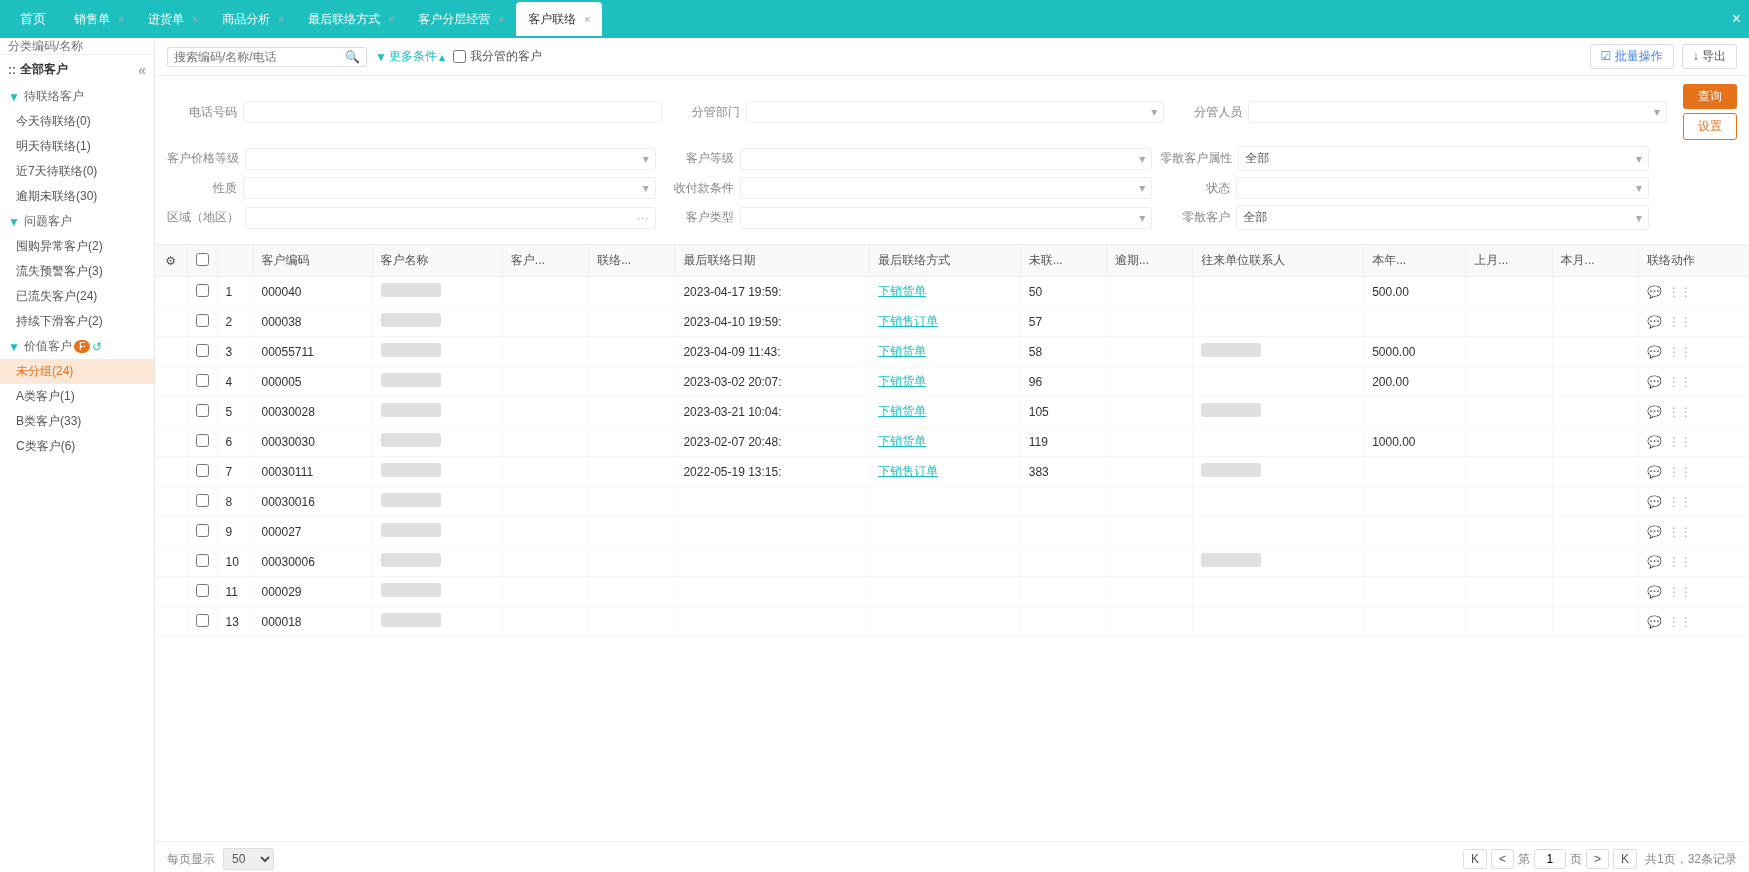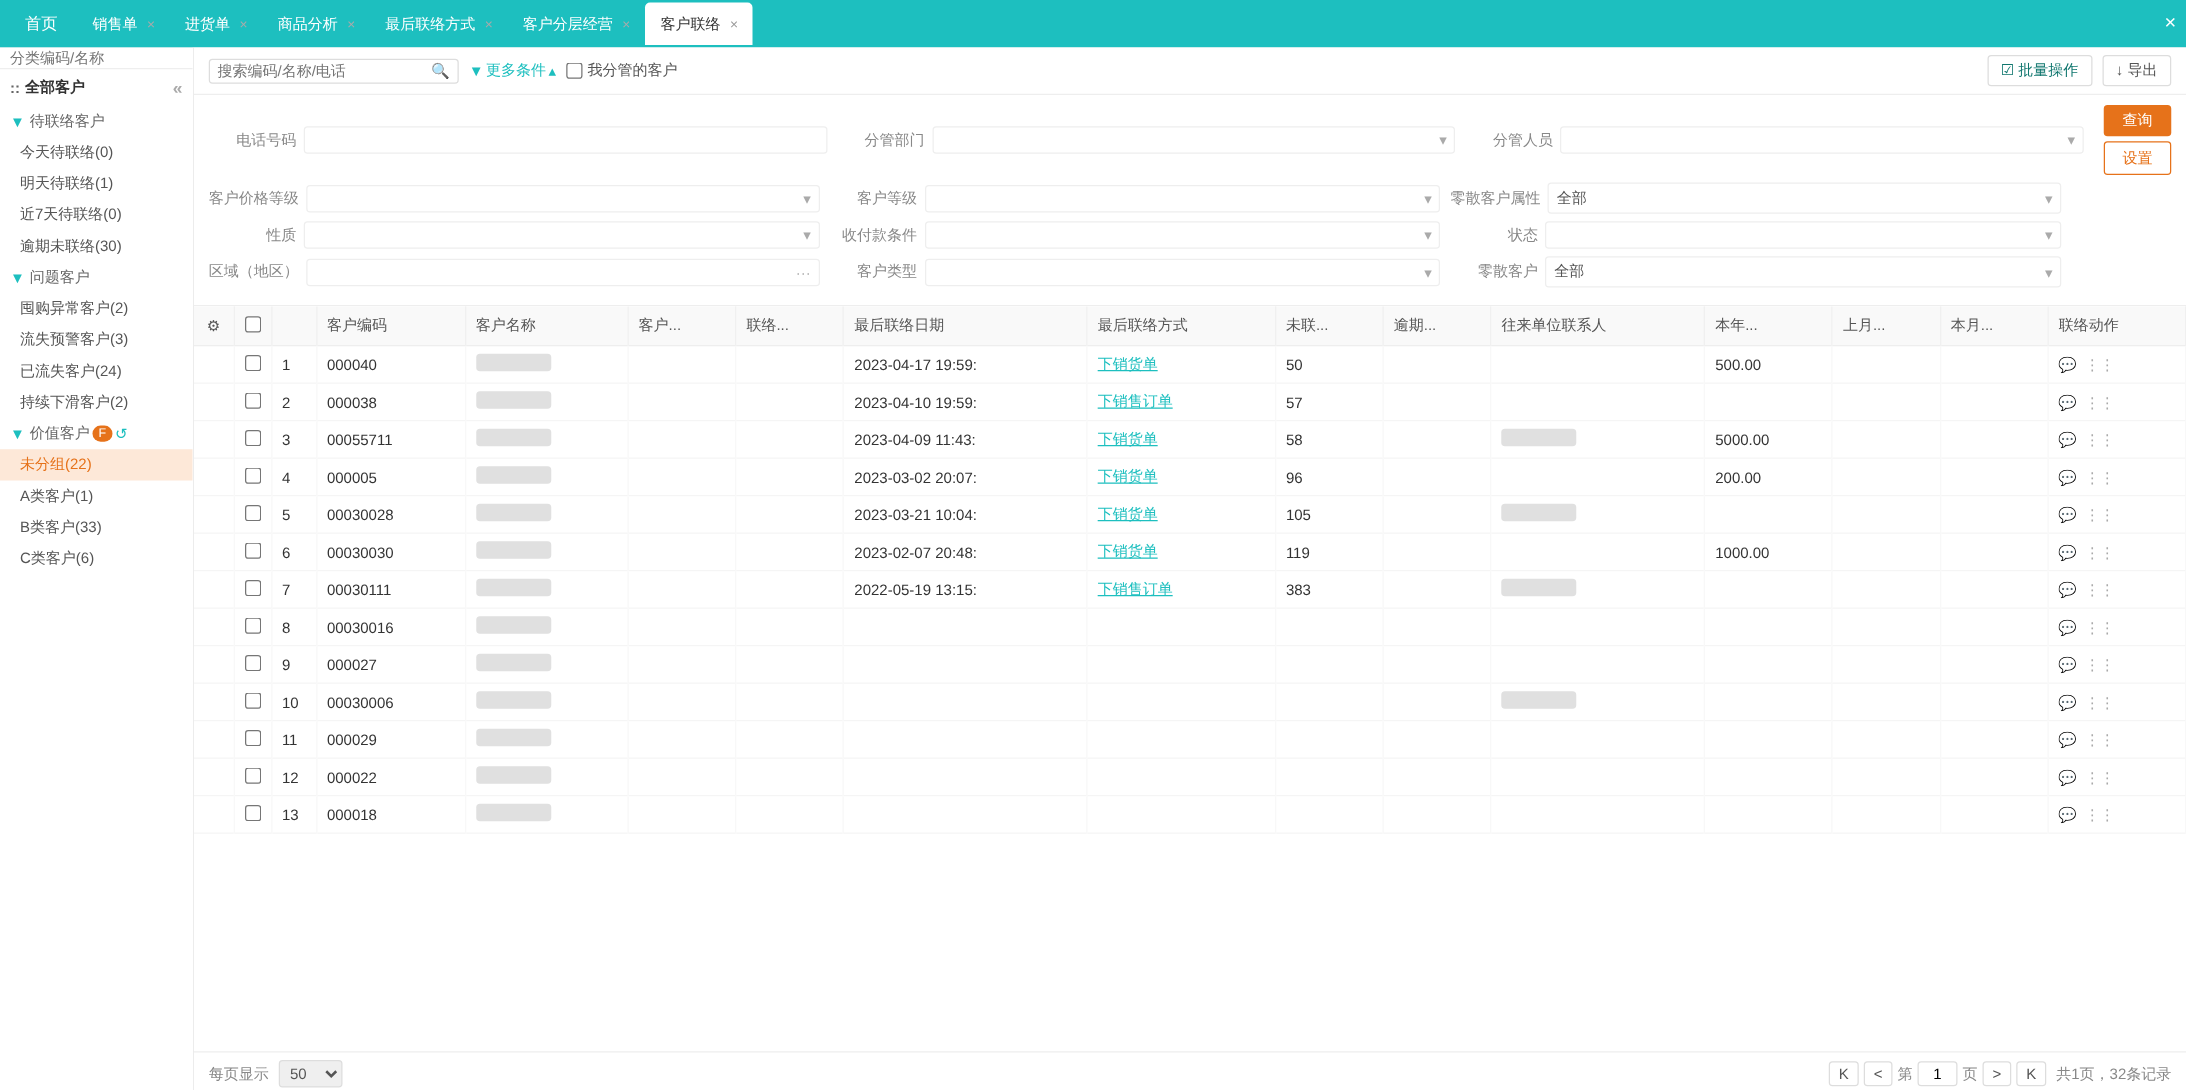--- a/index.html
+++ b/index.html
@@ -131,21 +131,21 @@
       border: 1px solid #ddd;
       border-radius: 3px;
       padding: 2px 6px;
       width: 200px;
     }
     .filter-search-box input { border: none; outline: none; width: 100%; font-size: 12px; color: #999; }
     .filter-search-box .search-icon { color: #ccc; }
     .filter-more { color: #1dbfbf; cursor: pointer; display: flex; align-items: center; gap: 2px; }
     .filter-checkbox { display: flex; align-items: center; gap: 4px; color: #555; cursor: pointer; }
     .right-actions { margin-left: auto; display: flex; gap: 8px; }
-    .btn-batch { background: white; border: 1px solid #ddd; padding: 3px 10px; border-radius: 3px; cursor: pointer; color: #0f766e; }
+    .btn-batch { background: white; border: 1px solid #ddd; padding: 3px 10px; border-radius: 3px; cursor: pointer; color: #3b82f6; }
     .btn-export { background: white; border: 1px solid #ddd; padding: 3px 10px; border-radius: 3px; cursor: pointer; color: #555; }
 
     
     .adv-filter {
       background: white;
       border-bottom: 1px solid #eee;
       padding: 8px 12px;
     }
     .adv-filter-row {
       display: flex;
@@ -330,21 +330,21 @@
     <div class="sidebar-item">流失预警客户(3)</div>
     <div class="sidebar-item">已流失客户(24)</div>
     <div class="sidebar-item">持续下滑客户(2)</div>
 
     <div class="sidebar-group-label2">
       <span class="arrow">▼</span>
       <span>价值客户</span>
       <span class="badge-orange">F</span>
       <span class="badge-refresh">↺</span>
     </div>
-    <div class="sidebar-item active">未分组(22)</div>
+    <div class="sidebar-item active">未分组(24)</div>
     <div class="sidebar-item">A类客户(1)</div>
     <div class="sidebar-item">B类客户(33)</div>
     <div class="sidebar-item">C类客户(6)</div>
   </div>
 
   <div class="content">
 
     <div class="filter-bar">
       <div class="filter-search-box">
         <input type="text" placeholder="搜索编码/名称/电话" style="">
@@ -746,43 +746,20 @@
     <td>
       <div class="action-icons">
         <span title="联络">💬</span>
         <span title="更多">⋮⋮</span>
       </div>
     </td>
   </tr>
             <tr>
     <td></td>
     <td class="col-check"><input type="checkbox" style=""></td>
-    <td class="col-num">12</td>
-    <td>000022</td>
-    <td><span class="td-blurred"></span></td>
-    <td></td>
-    <td></td>
-    <td></td>
-    <td></td>
-    <td></td>
-    <td></td>
-    <td></td>
-    <td></td>
-    <td></td>
-    <td></td>
-    <td>
-      <div class="action-icons">
-        <span title="联络">💬</span>
-        <span title="更多">⋮⋮</span>
-      </div>
-    </td>
-  </tr>
-            <tr>
-    <td></td>
-    <td class="col-check"><input type="checkbox" style=""></td>
     <td class="col-num">13</td>
     <td>000018</td>
     <td><span class="td-blurred"></span></td>
     <td></td>
     <td></td>
     <td></td>
     <td></td>
     <td></td>
     <td></td>
     <td></td>

